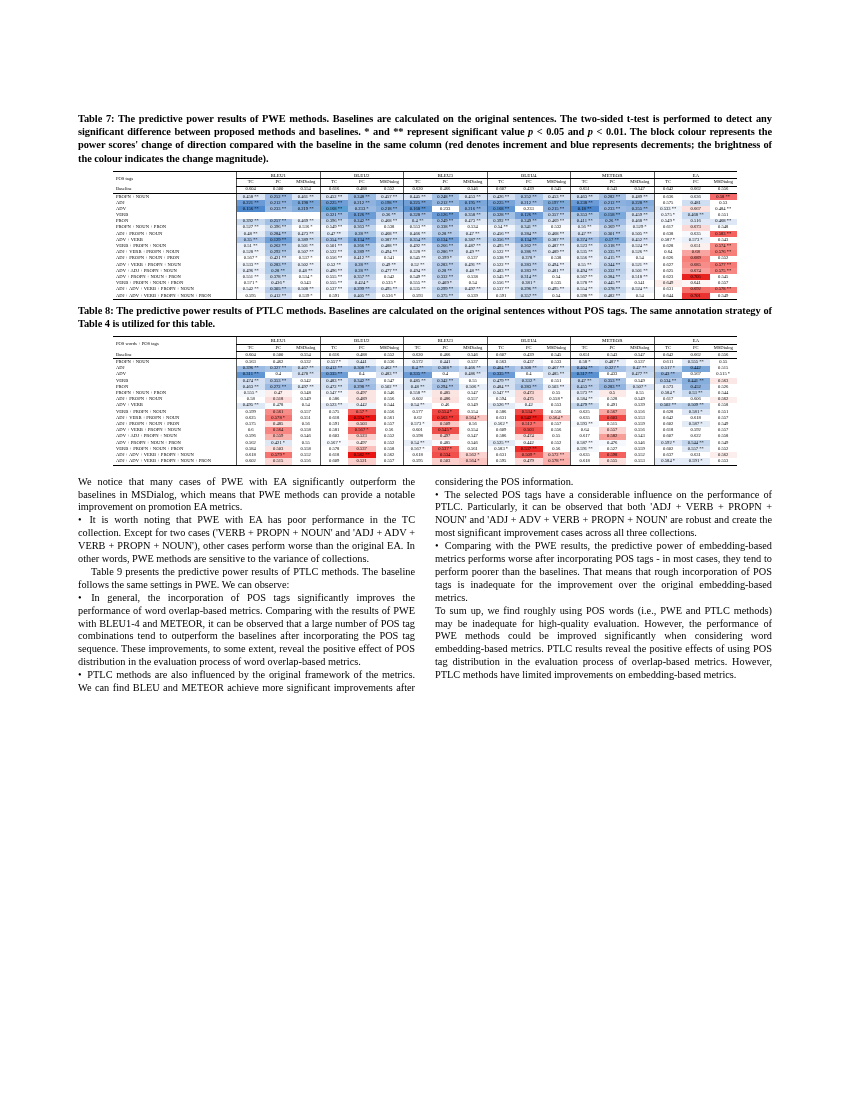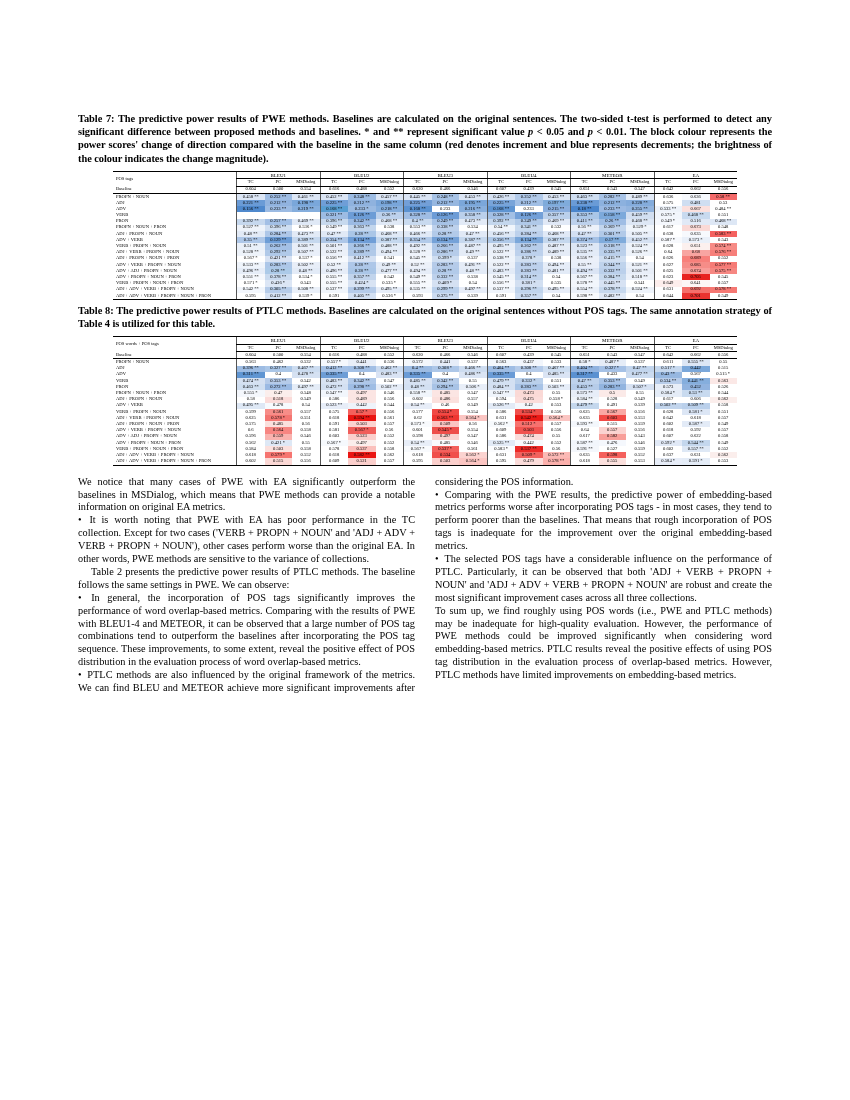--- a/index.html
+++ b/index.html
@@ -923,24 +923,24 @@
               <td class="numcell">0.553</td>
               <td class="numcell vl" style="background:#e7edf8">0.584 *</td>
               <td class="numcell" style="background:#e4ecf7">0.591 *</td>
               <td class="numcell">0.553</td>
             </tr>
           </tbody>
         </table>
     </div>
 
     <div class="cols" id="bodycols">
-        <p class="">We notice that many cases of PWE with EA significantly outperform the baselines in MSDialog, which means that PWE methods can provide a notable information on original EA metrics.</p>
+        <p class="">We notice that many cases of PWE with EA significantly outperform the baselines in MSDialog, which means that PWE methods can provide a notable improvement on promotion EA metrics.</p>
         <p class="bullet"><span class="bul">•</span> It is worth noting that PWE with EA has poor performance in the TC collection. Except for two cases ('VERB + PROPN + NOUN' and 'ADJ + ADV + VERB + PROPN + NOUN'), other cases perform worse than the original EA. In other words, PWE methods are sensitive to the variance of collections.</p>
-        <p class="ind">Table 2 presents the predictive power results of PTLC methods. The baseline follows the same settings in PWE. We can observe:</p>
+        <p class="ind">Table 9 presents the predictive power results of PTLC methods. The baseline follows the same settings in PWE. We can observe:</p>
         <p class="bullet"><span class="bul">•</span> In general, the incorporation of POS tags significantly improves the performance of word overlap-based metrics. Comparing with the results of PWE with BLEU1-4 and METEOR, it can be observed that a large number of POS tag combinations tend to outperform the baselines after incorporating the POS tag sequence. These improvements, to some extent, reveal the positive effect of POS distribution in the evaluation process of word overlap-based metrics.</p>
         <p class="bullet"><span class="bul">•</span> PTLC methods are also influenced by the original framework of the metrics. We can find BLEU and METEOR achieve more significant improvements after considering the POS information.</p>
+        <p class="bullet"><span class="bul">•</span> The selected POS tags have a considerable influence on the performance of PTLC. Particularly, it can be observed that both 'ADJ + VERB + PROPN + NOUN' and 'ADJ + ADV + VERB + PROPN + NOUN' are robust and create the most significant improvement cases across all three collections.</p>
         <p class="bullet"><span class="bul">•</span> Comparing with the PWE results, the predictive power of embedding-based metrics performs worse after incorporating POS tags - in most cases, they tend to perform poorer than the baselines. That means that rough incorporation of POS tags is inadequate for the improvement over the original embedding-based metrics.</p>
-        <p class="bullet"><span class="bul">•</span> The selected POS tags have a considerable influence on the performance of PTLC. Particularly, it can be observed that both 'ADJ + VERB + PROPN + NOUN' and 'ADJ + ADV + VERB + PROPN + NOUN' are robust and create the most significant improvement cases across all three collections.</p>
         <p class="">To sum up, we find roughly using POS words (i.e., PWE and PTLC methods) may be inadequate for high-quality evaluation. However, the performance of PWE methods could be improved significantly when considering word embedding-based metrics. PTLC results reveal the positive effects of using POS tag distribution in the evaluation process of overlap-based metrics. However, PTLC methods have limited improvements on embedding-based metrics.</p>
       </div>
 
   </div>
 </div>
 
 </body></html>

